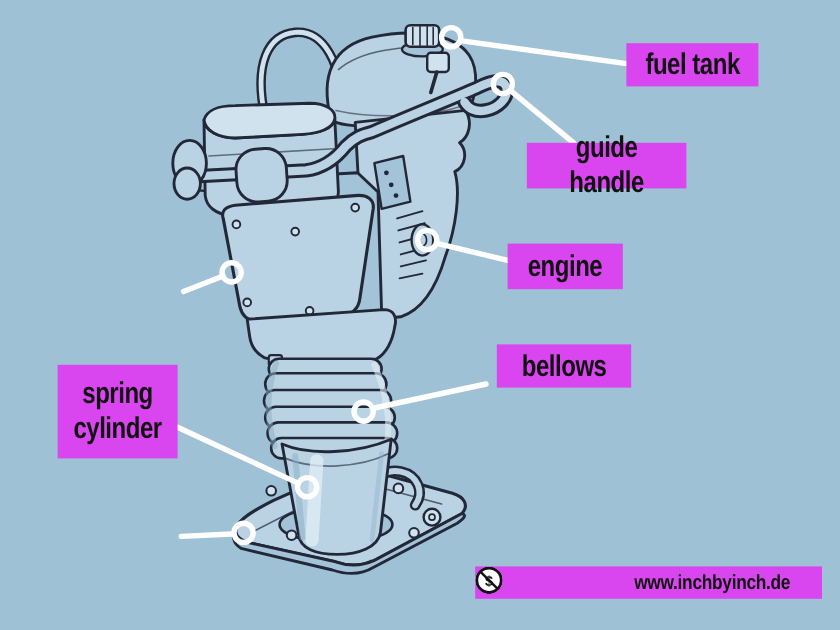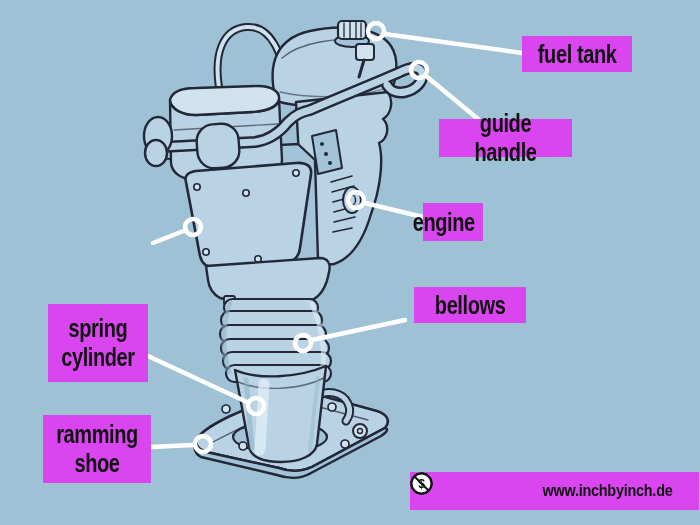--- a/index.html
+++ b/index.html
@@ -23,32 +23,32 @@
     transform:scaleX(.8);
     transform-origin:50% 50%;
     white-space:pre-line;
     text-align:center;
     line-height:29px;
     letter-spacing:-.5px;
   }
   .part-label{font-size:25px;}
   .lbl-fuel{left:522px;top:36px;width:110px;height:36px;}
   .lbl-guide{left:439px;top:119px;width:133px;height:38px;}
-  .lbl-engine{left:423px;top:203px;width:60px;height:38px;justify-content:flex-end;}
+  .lbl-engine{left:423px;top:203px;width:96px;height:38px;}
   .lbl-crank{left:42px;top:228px;width:111px;height:32px;}
   .lbl-bellows{left:414px;top:287px;width:112px;height:36px;justify-content:center;}
   .lbl-spring{left:48px;top:304px;width:100px;height:78px;}
   .lbl-shoe{left:43px;top:415px;width:108px;height:68px;}
   .title-bar{
     left:411px;top:413px;width:289px;height:52px;
     font-size:38px;
   }
   .title-bar .cnd{line-height:52px;letter-spacing:-1px;}
   .credit-bar{
-    left:410px;top:472px;width:289px;height:38px;
+    left:396px;top:472px;width:289px;height:27px;
     justify-content:flex-end;
     gap:10px;
     padding-right:5px;
     box-sizing:border-box;
   }
   .credit-bar .url{font-size:17px;transform:scaleX(.85);letter-spacing:-.3px;line-height:26px;}
   .icons{display:flex;align-items:center;gap:1px;}
 </style>
 </head>
 <body>
@@ -190,24 +190,20 @@
   </div>
   <div class="label part-label lbl-engine">
     <span class="cnd">engine</span>
   </div>
   <div class="label part-label lbl-bellows">
     <span class="cnd">bellows</span>
   </div>
   <div class="label part-label lbl-spring">
     <span class="cnd">spring
 cylinder</span>
-  </div>
-  <div class="label part-label lbl-shoe">
-    <span class="cnd">ramming
-shoe</span>
   </div>
 
 
   <div class="label credit-bar">
     <span class="cnd url">www.inchbyinch.de</span>
     <span class="icons">
       <svg width="23" height="23" viewBox="0 0 23 23">
         <circle cx="11.5" cy="11.5" r="10" fill="#ffffff" stroke="#111111" stroke-width="2"></circle>
         <text x="11.5" y="15.5" text-anchor="middle" font-family="Liberation Sans, sans-serif" font-size="11" font-weight="bold" fill="#111111">cc</text>
       </svg>

